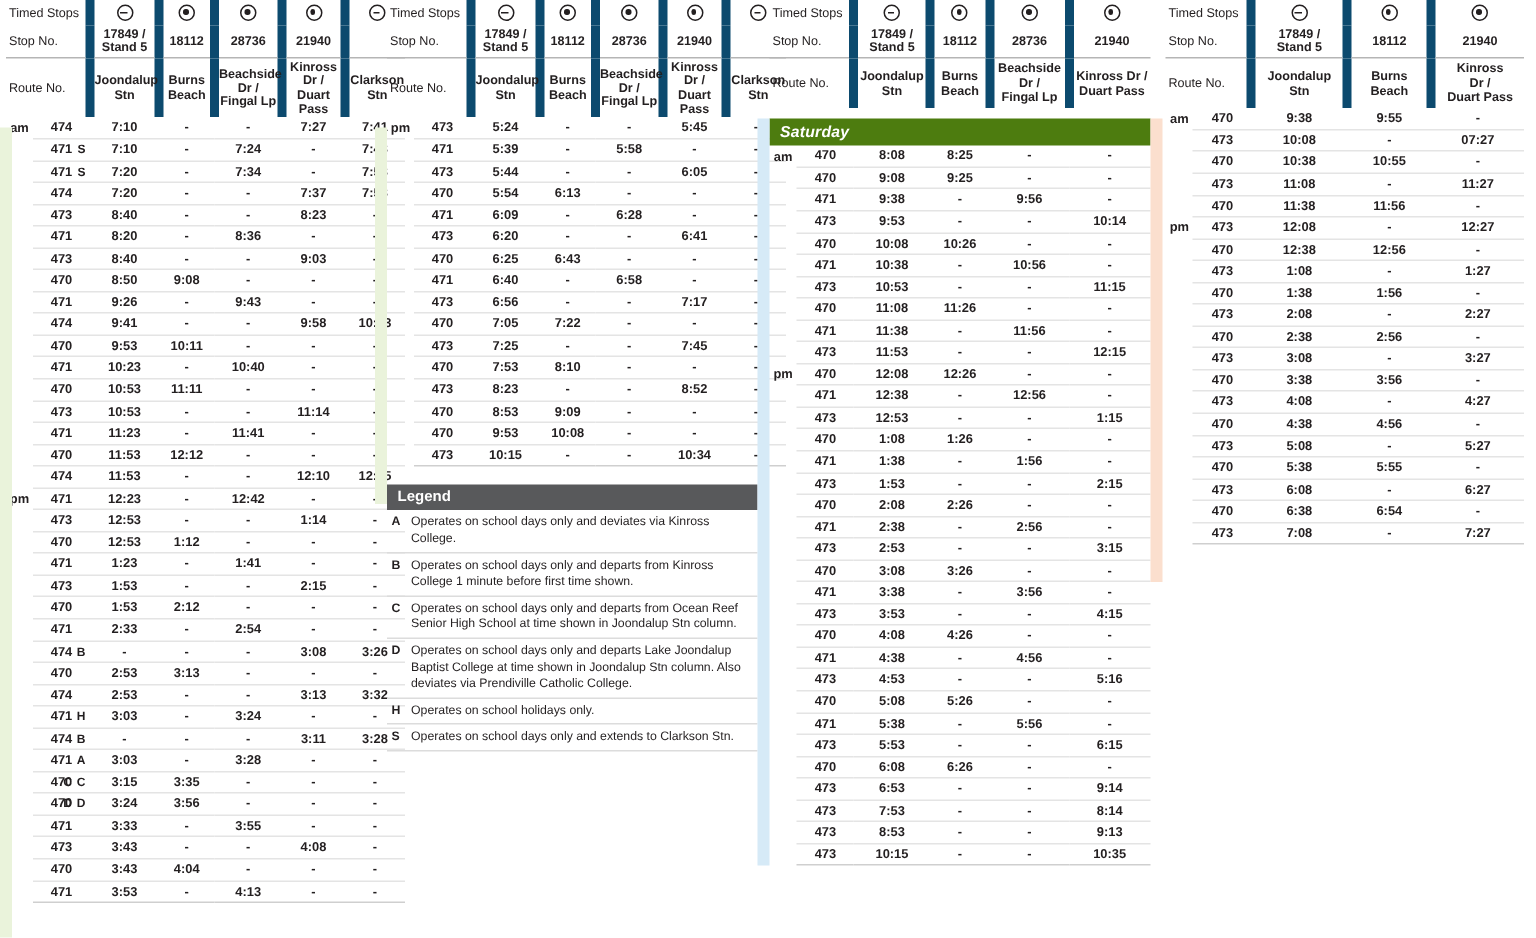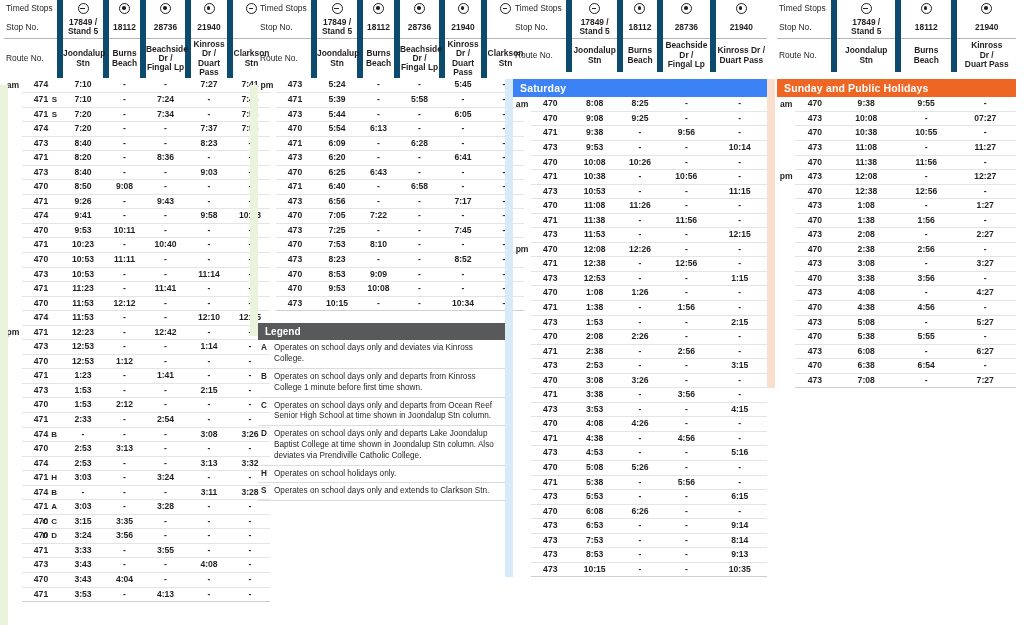--- a/index.html
+++ b/index.html
@@ -750,21 +750,21 @@
           <tr>
             <td class="lbl vsep hdr-rule">Route No.</td>
             <td class="route-cell vsep hdr-rule">Joondalup<br>Stn</td>
             <td class="route-cell vsep hdr-rule">Burns<br>Beach</td>
             <td class="route-cell vsep hdr-rule">Beachside<br>Dr /<br>Fingal Lp</td>
             <td class="route-cell hdr-rule">Kinross Dr /<br>Duart Pass</td>
           </tr>
         </tbody>
       </table>
     </div>
-    <div class="sect-bar" style="background: #3b82f6;">Saturday</div>
+    <div class="sect-bar" style="background: #4d7c0f; font-style: italic;">Saturday</div>
     <table class="tt">
         <colgroup>
       <col style="width:18px">
           <col style="width:38px">
           <col style="width:50px">
           <col style="width:40px">
       <col style="width:52px">
           <col style="width:54px">
         </colgroup>
       <tbody>
@@ -1061,21 +1061,20 @@
           </tr>
           <tr>
             <td class="lbl vsep hdr-rule">Route No.</td>
             <td class="route-cell vsep hdr-rule">Joondalup<br>Stn</td>
             <td class="route-cell vsep hdr-rule">Burns<br>Beach</td>
             <td class="route-cell hdr-rule">Kinross<br>Dr /<br>Duart Pass</td>
           </tr>
         </tbody>
       </table>
     </div>
-    <div class="sect-bar" style="background: rgb(239, 101, 35);">Sunday and Public Holidays</div>
     <table class="tt">
         <colgroup>
       <col style="width:18px">
           <col style="width:38px">
           <col style="width:62px">
           <col style="width:55px">
           <col style="width:60px">
         </colgroup>
       <tbody>
           <tr>

